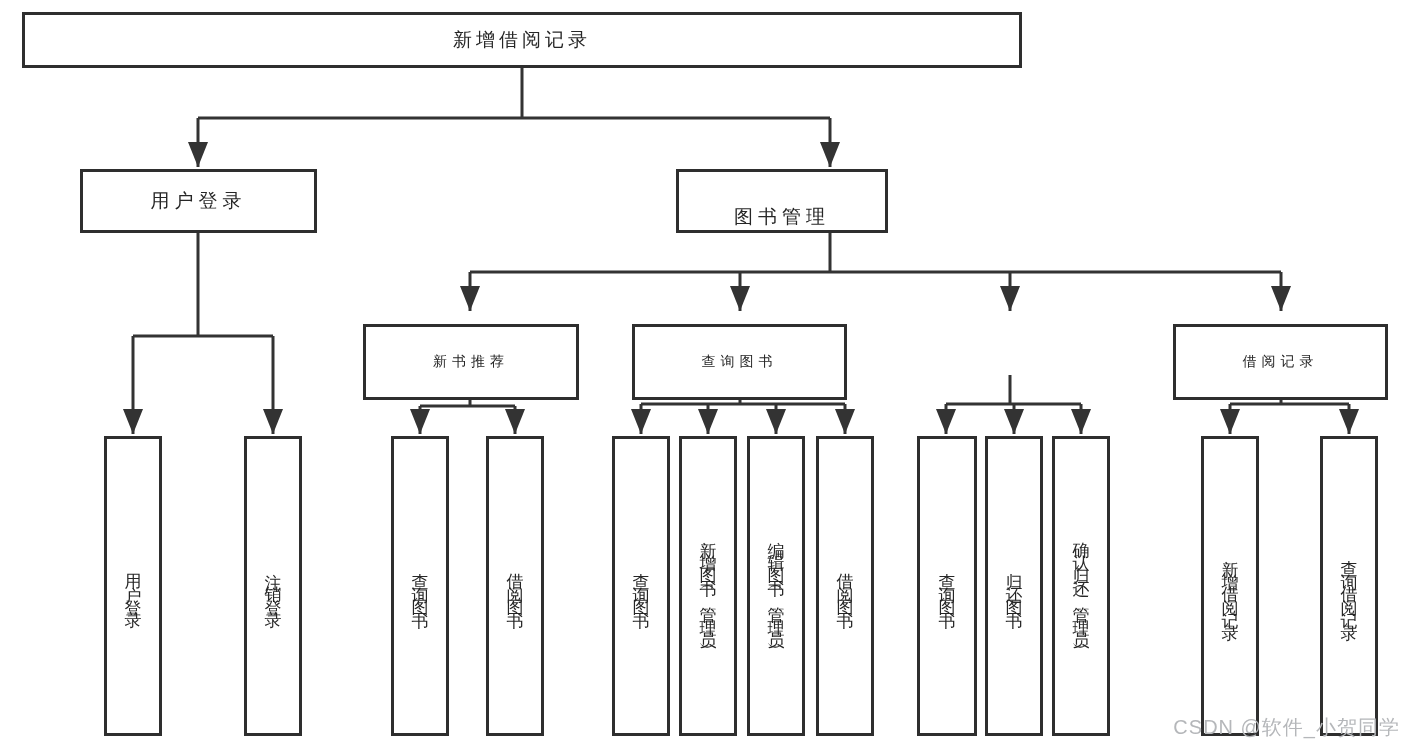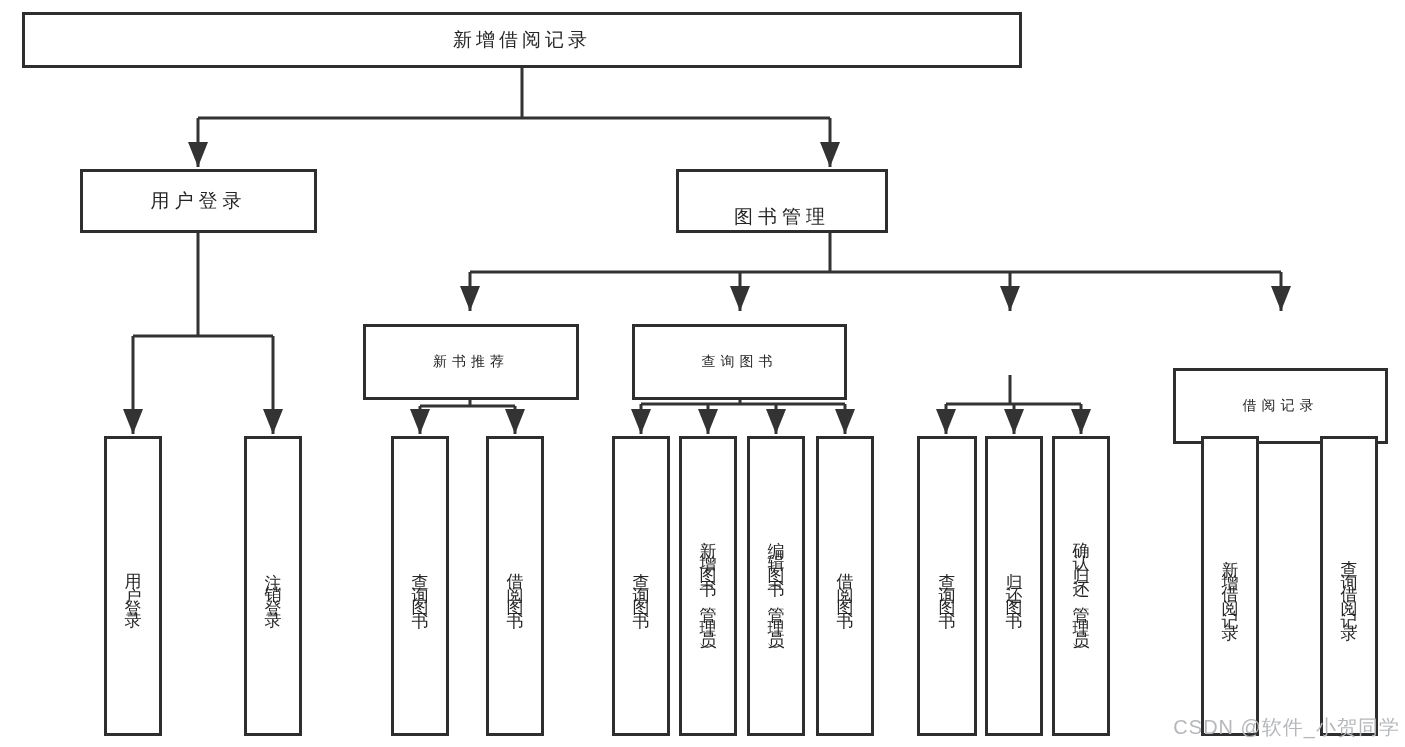--- a/index.html
+++ b/index.html
@@ -90,21 +90,21 @@
   <div class="box l2" style="left:676px;width:212px;align-items:flex-end;">
     <span class="hlabel">图书管理</span>
   </div>
 
   <div class="box l3" style="left:363px;width:216px;">
     <span class="hlabel">新书推荐</span>
   </div>
   <div class="box l3" style="left:632px;width:215px;">
     <span class="hlabel">查询图书</span>
   </div>
-  <div class="box l3" style="left:1173px;width:215px;margin-top:44px;">
+  <div class="box l3" style="left:1173px;width:215px;">
     <span class="hlabel">借阅记录</span>
   </div>
 
   <div class="box leaf" style="left:104px;">
     <span class="vtext">用户登录</span>
   </div>
   <div class="box leaf" style="left:244px;">
     <span class="vtext">注销登录</span>
   </div>
 

